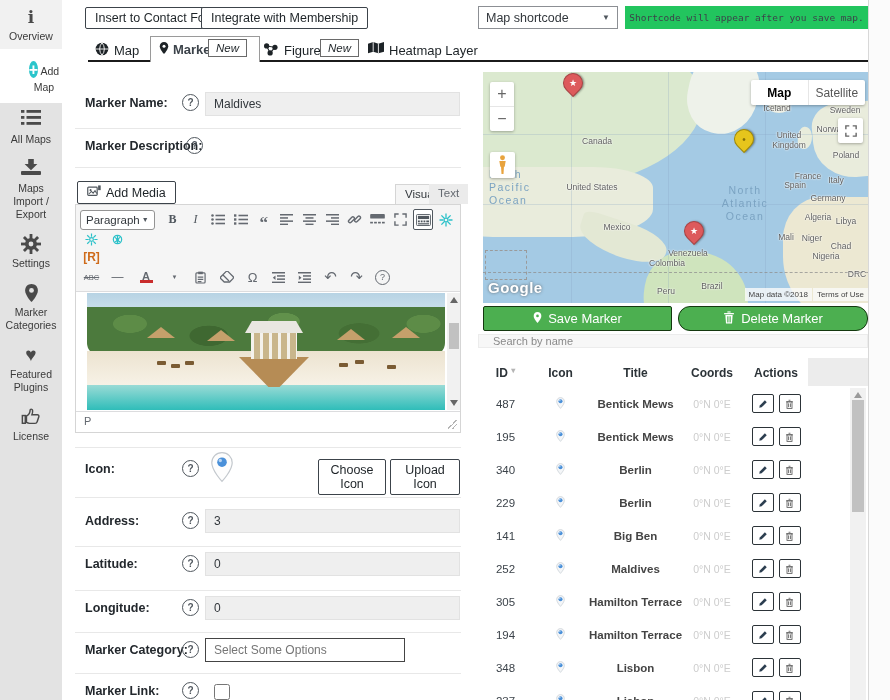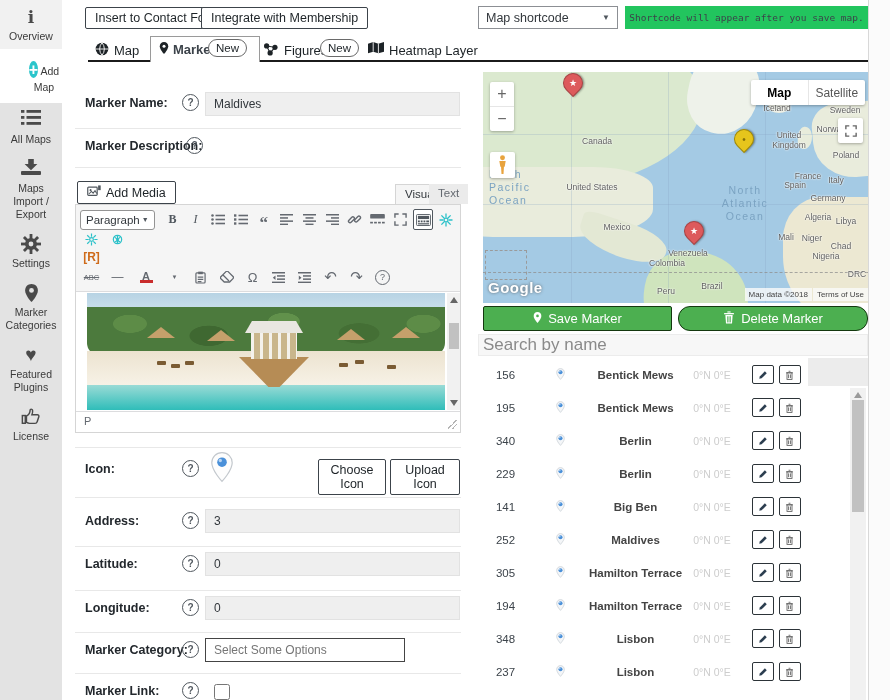--- a/index.html
+++ b/index.html
@@ -26,21 +26,21 @@
           height:24px;font-size:12px;color:#32373c;padding:0 8px;font-family:"Liberation Sans",sans-serif;}
   .divline{position:absolute;left:75px;width:386px;height:1px;background:#e8e8e8;}
   .flabel{position:absolute;font-size:12.5px;font-weight:bold;color:#23282d;}
   
   .tabtext{position:absolute;font-size:13px;color:#1d2327;display:flex;align-items:center;gap:5px;cursor:pointer;}
   .tab-underline{position:absolute;left:88px;top:60px;width:780px;height:2px;background:#1b1b1b;}
   .markers-tabbox{position:absolute;left:150px;top:36px;width:100px;height:25px;background:#fff;
                   border:1px solid #9a9a9a;border-bottom:none;display:flex;align-items:center;
                   padding-left:8px;gap:4px;font-weight:bold;font-size:13px;cursor:pointer;}
   .newbtn{box-sizing:border-box;border:1px solid #6a6a6a;background:#fff;font-size:11.5px;
-          color:#1d2327;padding:2px 7px;border-radius:9px;cursor:pointer;}
+          color:#1d2327;padding:2px 7px;border-radius:0;cursor:pointer;font-style:italic;}
   
   .editor-box{position:absolute;left:75px;top:204px;width:386px;height:229px;
               border:1px solid #d5d5d5;box-sizing:border-box;background:#fff;}
   .ed-toolbar{position:absolute;left:0;top:0;width:100%;height:87px;background:#f5f5f5;
               border-bottom:1px solid #dcdcde;box-sizing:border-box;padding:3px 4px;}
   .trow1{display:flex;align-items:center;gap:3px;height:23px;}
   .tbtn{width:21px;height:19px;display:flex;align-items:center;justify-content:center;
         color:#646970;font-size:12px;cursor:pointer;border:1px solid transparent;border-radius:2px;}
   .tbtn.on{border-color:#50575e;background:#fff;}
   .para-select{box-sizing:border-box;width:86px;height:20px;background:#fff;border:1px solid #949494;
@@ -118,22 +118,22 @@
   .maptype .mt-sat{color:#565656;}
   .fsbtn{position:absolute;left:355px;top:46px;width:25px;height:25px;background:#fff;border-radius:2px;
          box-shadow:0 1px 3px rgba(0,0,0,.3);z-index:6;display:flex;align-items:center;justify-content:center;cursor:pointer;}
   .glogo{position:absolute;left:5px;top:207px;font-size:15px;font-weight:bold;color:#fff;letter-spacing:.5px;
          text-shadow:0 0 3px rgba(70,70,70,.8);z-index:4;}
   .attrib{position:absolute;right:0;top:216px;z-index:4;font-size:8px;color:#444;display:flex;gap:1px;}
   .attrib span{background:rgba(250,250,250,.8);padding:2px 4px;}
   .greenbtn{position:absolute;height:25px;background:#4caf50;border:1px solid #14380f;border-radius:2px;
             color:#fff;font-size:13px;display:flex;align-items:center;justify-content:center;gap:6px;
             cursor:pointer;box-sizing:border-box;font-family:"Liberation Sans",sans-serif;}
-  .searchbox{position:absolute;left:478px;top:334px;width:390px;height:22px;box-sizing:border-box;
-             background:#f7f7f7;border:1px solid #ececec;font-size:17px;color:#333;padding:0 4px;
+  .searchbox{position:absolute;left:478px;top:334px;width:390px;height:14px;box-sizing:border-box;
+             background:#f7f7f7;border:1px solid #ececec;font-size:11px;color:#333;padding:0 14px;
              font-family:"Liberation Sans",sans-serif;}
   .searchbox::placeholder{color:#8a8a8a;}
   
   .mtable{position:absolute;left:478px;top:358px;width:333px;height:342px;overflow:hidden;}
   .thead{display:flex;height:29px;align-items:center;font-weight:bold;font-size:12px;color:#2c3338;}
   .trow{display:flex;height:33px;align-items:center;font-size:11.5px;color:#3c434a;}
   .c-id{width:55px;text-align:center;}
   .c-icon{width:55px;text-align:center;}
   .c-title{width:95px;text-align:center;font-weight:bold;color:#444;}
   .c-coords{width:58px;text-align:center;color:#cdcdcd;font-size:10.5px;}
@@ -612,23 +612,30 @@
           <path d="M2.5 5h9l-.8 10.5h-7.4z"></path>
           <path d="M5.3 6.5v7.5M7 6.5v7.5M8.7 6.5v7.5" stroke="#4caf50" stroke-width="1"></path>
         </svg></span>
     <span>Delete Marker</span>
   </button>
 
   <input class="searchbox" placeholder="Search by name" style="">
 
   <div class="thead-gray"></div>
   <div class="mtable">
+    <div class="thead">
+      <div class="c-id"><span>ID</span> <span class="sortmark">▾</span></div>
+      <div class="c-icon">Icon</div>
+      <div class="c-title">Title</div>
+      <div class="c-coords">Coords</div>
+      <div class="c-actions" style="font-weight:bold;">Actions</div>
+    </div>
     <div>
   <div class="trow">
-    <div class="c-id">156</div>
+    <div class="c-id">487</div>
     <div class="c-icon"><svg width="9" height="12" viewBox="0 0 20 26">
               <path d="M10 1C5 1 1.5 4.8 1.5 9.5 1.5 16 10 25 10 25s8.5-9 8.5-15.5C18.5 4.8 15 1 10 1z" fill="#f4f6f8" stroke="#c5ccd3" stroke-width="1.5"></path>
               <circle cx="10" cy="9" r="4.5" fill="#4a90d9"></circle>
               <circle cx="8.5" cy="7.5" r="1.5" fill="#bcd7f3"></circle>
             </svg></div>
     <div class="c-title">Bentick Mews</div>
     <div class="c-coords">0°N 0°E</div>
     <div class="c-actions">
       <button class="act-btn">
               <svg width="10" height="10" viewBox="0 0 16 16">

